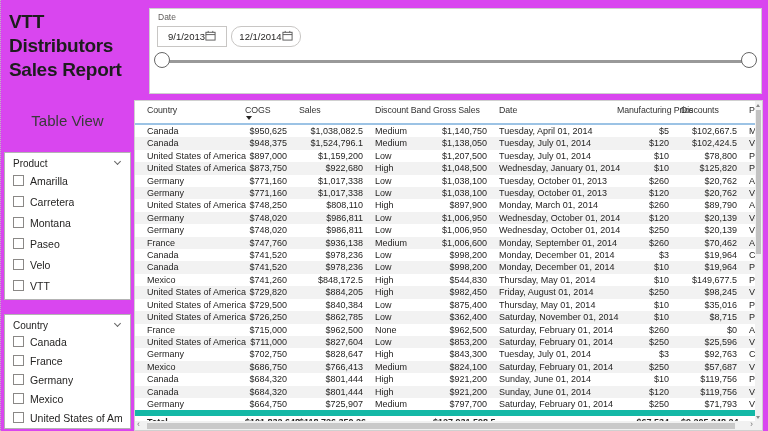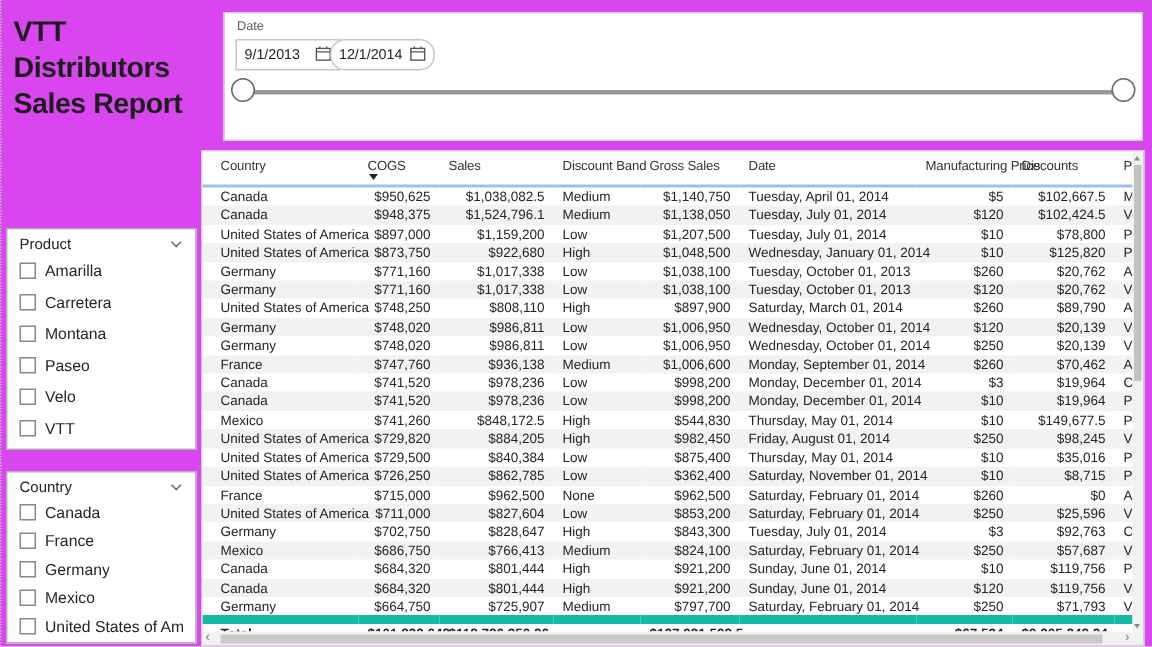--- a/index.html
+++ b/index.html
@@ -24,23 +24,23 @@
   #product-box .filter-item { height:21px; }
   #country-box .filter-item { height:19px; }
   .checkbox { width:11px; height:11px; border:1px solid #8a8886; background:#fff; flex:none; }
   .filter-label { white-space:nowrap; overflow:hidden; }
 
   
   .date-panel { position:absolute; left:148px; top:8px; width:613px; height:86px;
     border:1px solid #cfcfcf; background:#fff; }
   .date-title { position:absolute; left:8px; top:3px; font-size:8.5px; color:#605e5c; }
   .date-input { position:absolute; top:17px; height:21px; width:70px; border:1px solid #c8c6c4;
-    display:flex; align-items:center; justify-content:space-between; padding:0 5px;
+    display:flex; align-items:center; justify-content:center; padding:0 5px;
     font-size:9.5px; color:#252423; background:#fff; }
-  #date-start { left:7px; } #date-end { left:70px;border-radius:10px; }
+  #date-start { left:7px; } #date-end { left:81px;border-radius:10px; }
   .slider-track { position:absolute; left:14px; right:14px; top:51px; height:2.5px; background:#999; }
   .slider-handle { position:absolute; top:43px; width:16px; height:16px; border:1.5px solid #666;
     border-radius:50%; background:#fff; }
   #handle-start { left:4px; } #handle-end { right:4px; }
 
   
   .table-panel { position:absolute; left:133px; top:100px; width:629px; height:331px;
     border:1px solid #d0d0d0; background:#fff; }
   .table-clip { position:absolute; left:0; top:0; right:7px; bottom:9px; overflow:hidden; }
   table { table-layout:fixed; border-collapse:collapse; width:638px; font-size:9px; color:#252423; }
@@ -73,20 +73,21 @@
 </head>
 <body>
 
 <div class="canvas">
 
   <div class="report-title">
     <div>VTT</div>
     <div>Distributors</div>
     <div>Sales Report</div>
   </div>
+  <div class="view-label">Table View</div>
 
   <div class="filter-box" id="product-box">
     <div class="filter-header">
       <span>Product</span>
       <span class="chevron"></span>
     </div>
     <div id="product-list">
         <div class="filter-item">
           <span class="checkbox"></span>
           <span class="filter-label">Amarilla</span>
@@ -265,21 +266,21 @@
               <td class="num">$120</td>
               <td class="num">$20,762</td>
               <td>Velo</td>
             </tr>
             <tr>
               <td>United States of America</td>
               <td class="num">$748,250</td>
               <td class="num">$808,110</td>
               <td>High</td>
               <td class="num">$897,900</td>
-              <td>Saturday, March 01, 2014</td>
+              <td>Monday, March 01, 2014</td>
               <td class="num">$260</td>
               <td class="num">$89,790</td>
               <td>Amarilla</td>
             </tr>
             <tr>
               <td>Germany</td>
               <td class="num">$748,020</td>
               <td class="num">$986,811</td>
               <td>Low</td>
               <td class="num">$1,006,950</td>

